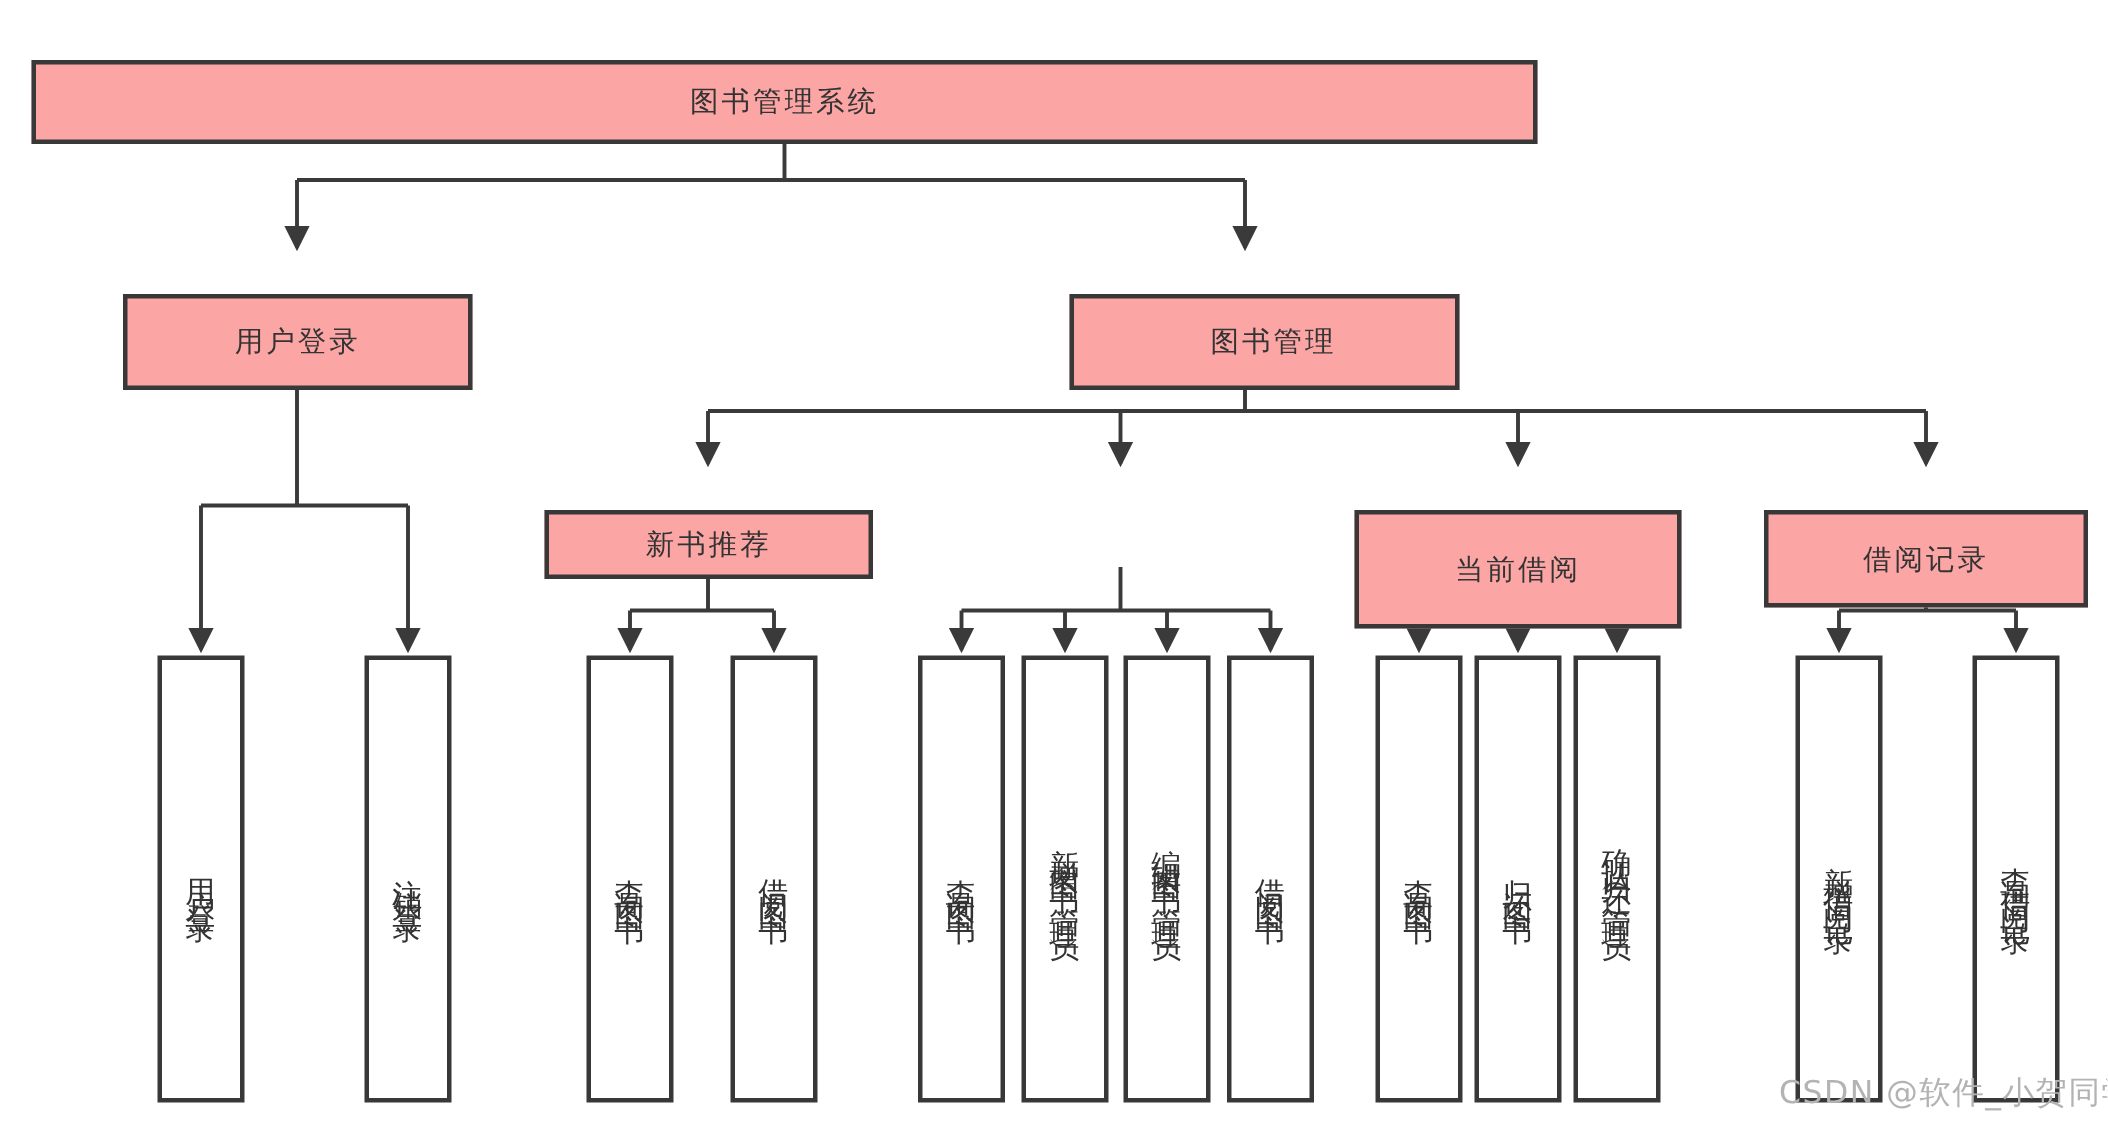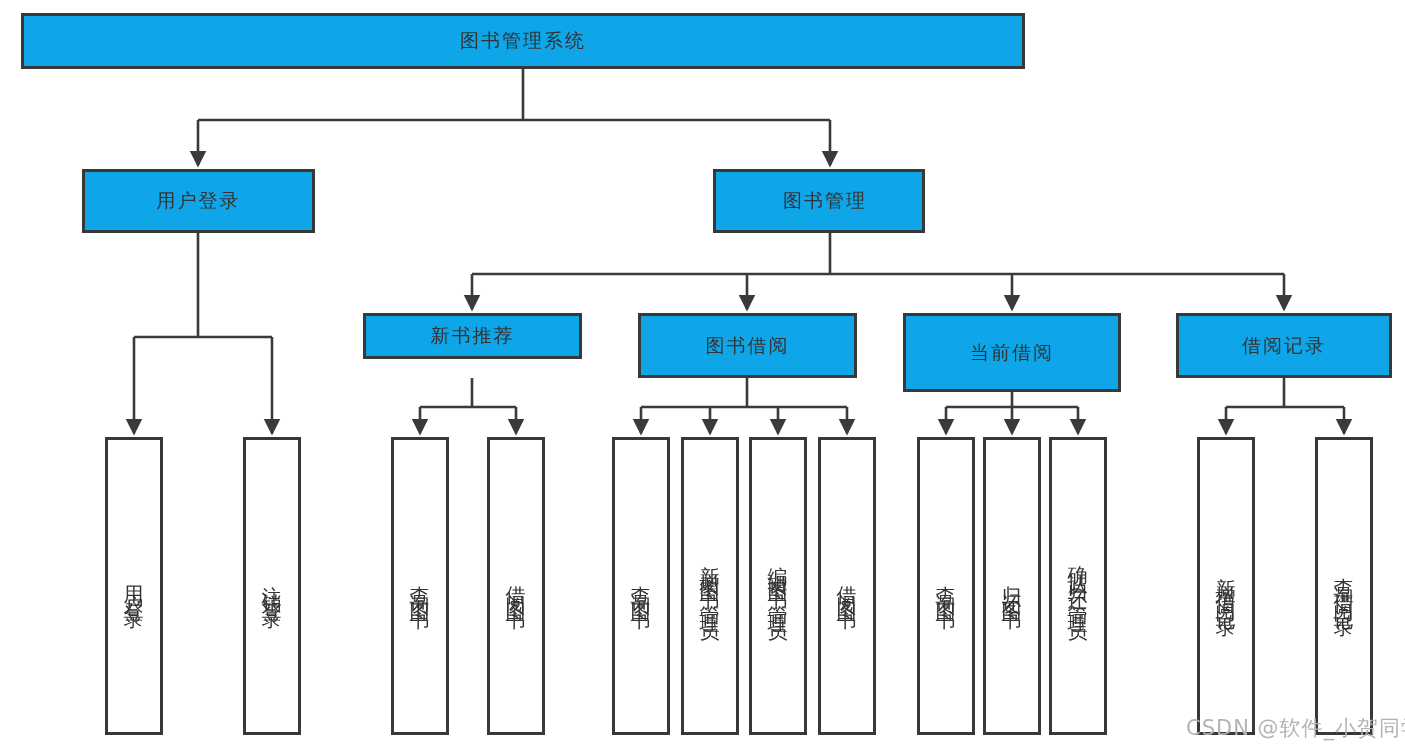--- a/index.html
+++ b/index.html
@@ -15,25 +15,26 @@
   #connectors {
     position: absolute;
     left: 0; top: 0;
     width: 1405px; height: 747px;
     z-index: 1;
   }
   .node {
     position: absolute;
     box-sizing: border-box;
     border: 3px solid #383838;
-    background: #0ea5e9;
+    background: #fca5a5;
     display: flex;
     align-items: center;
     justify-content: center;
     z-index: 2;
+    margin-top: 27px;
   }
   .node .lbl {
     font-size: 19px;
     letter-spacing: 2px;
     color: #333333;
     white-space: nowrap;
   }
   .leaf {
     position: absolute;
     box-sizing: border-box;
@@ -128,30 +129,27 @@
     </g>
   </svg>
 
   <div class="node" style="left:21px; top:13px; width:1004px; height:56px;">
     <span class="lbl">图书管理系统</span>
   </div>
 
   <div class="node" style="left:82px; top:169px; width:233px; height:64px;">
     <span class="lbl">用户登录</span>
   </div>
-  <div class="node" style="left:713px; top:169px; width:212px; height:64px;padding-left:12px;">
+  <div class="node" style="left:713px; top:169px; width:260px; height:64px;padding-left:12px;">
     <span class="lbl">图书管理</span>
   </div>
 
   <div class="node" style="left:363px; top:313px; width:219px; height:46px;">
     <span class="lbl">新书推荐</span>
   </div>
-  <div class="node" style="left:638px; top:313px; width:219px; height:65px;">
-    <span class="lbl">图书借阅</span>
-  </div>
   <div class="node" style="left:903px; top:313px; width:218px; height:79px;">
     <span class="lbl">当前借阅</span>
   </div>
   <div class="node" style="left:1176px; top:313px; width:216px; height:65px;">
     <span class="lbl">借阅记录</span>
   </div>
 
   <div class="leaf" style="left:105px;">
     <span class="vlbl">用户登录</span>
   </div>

